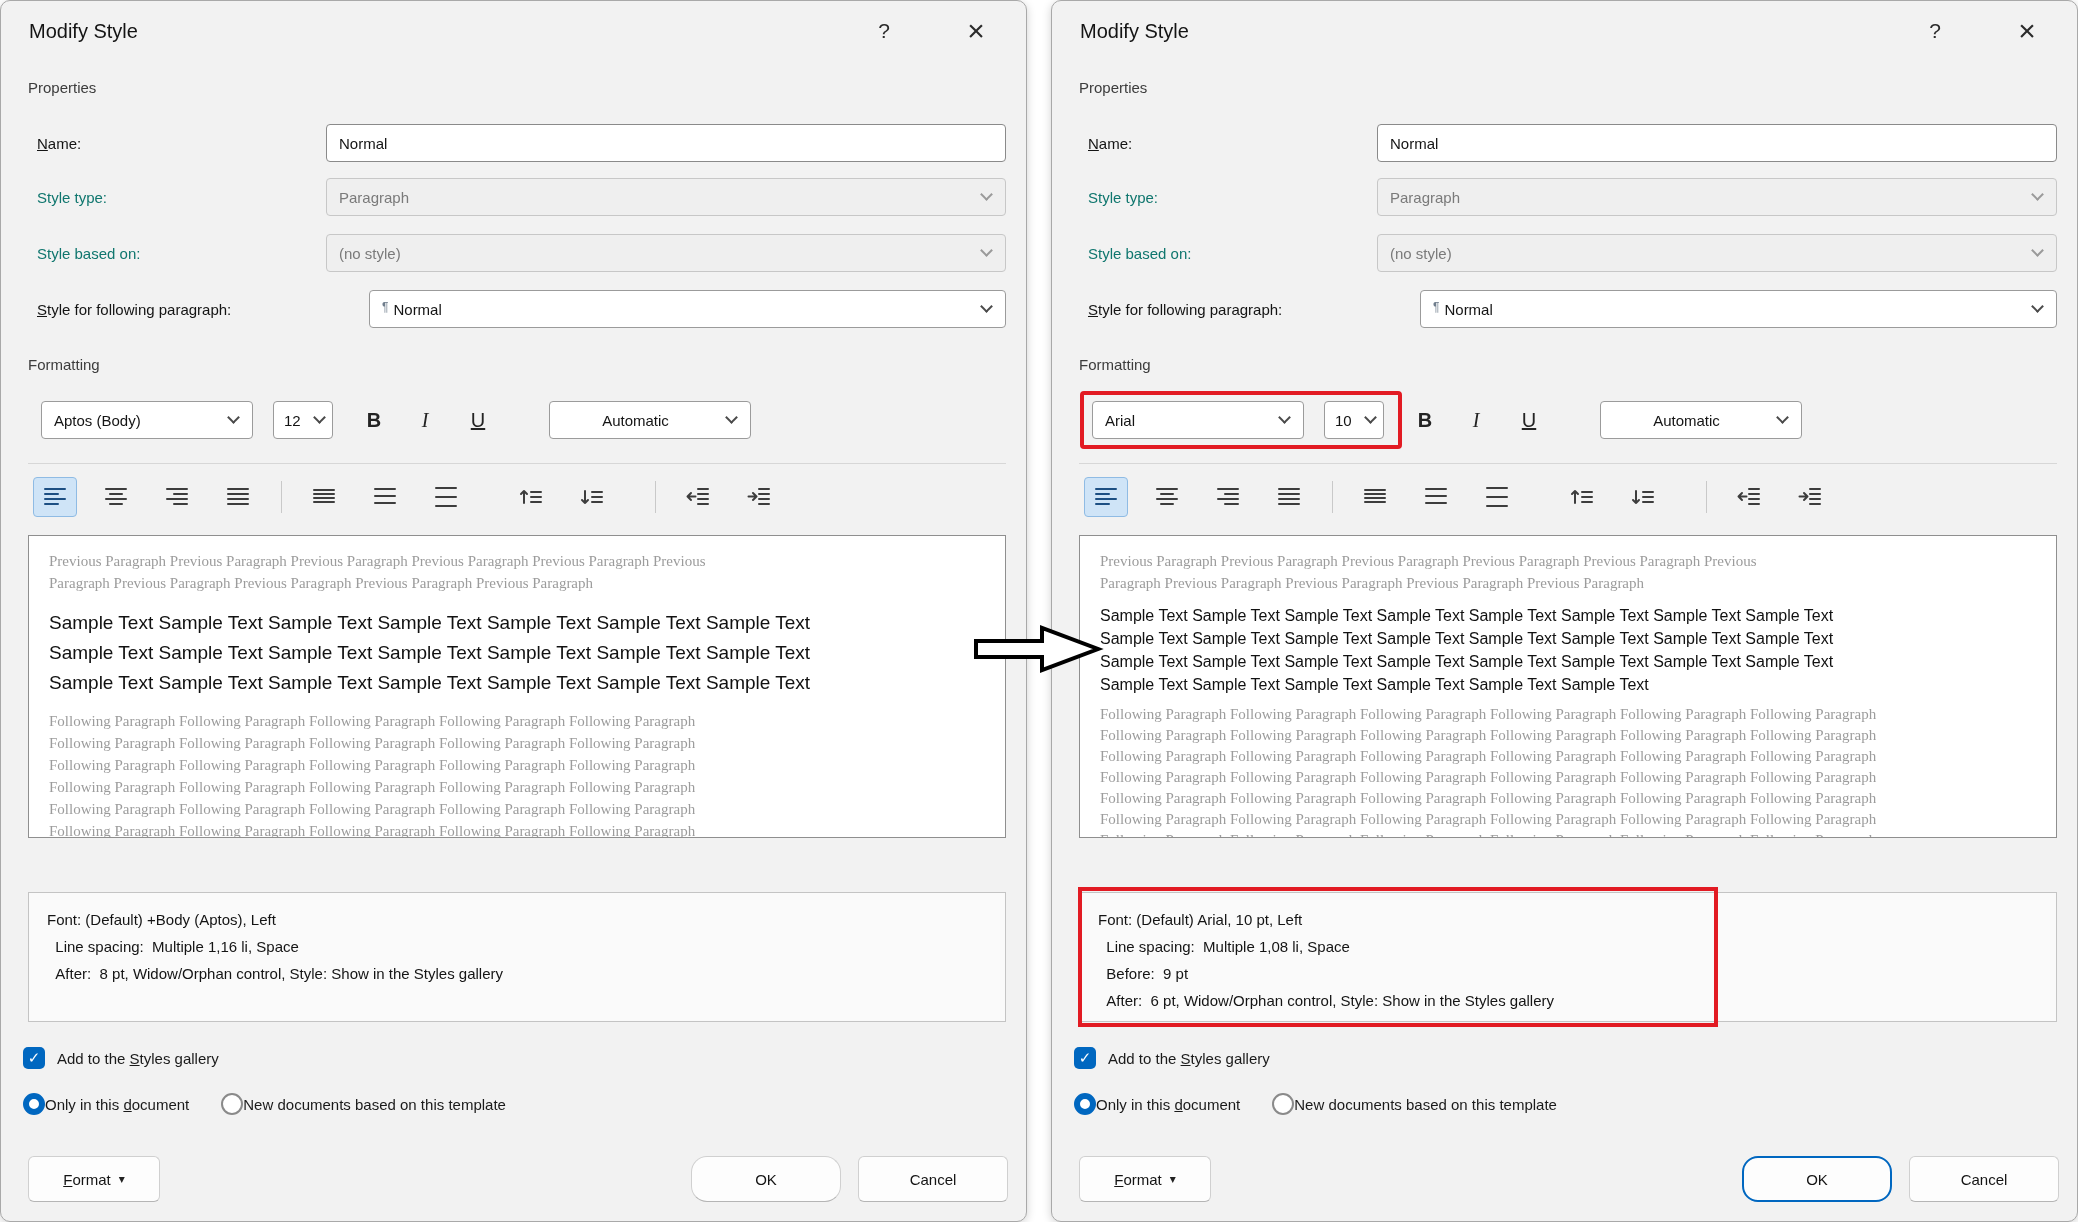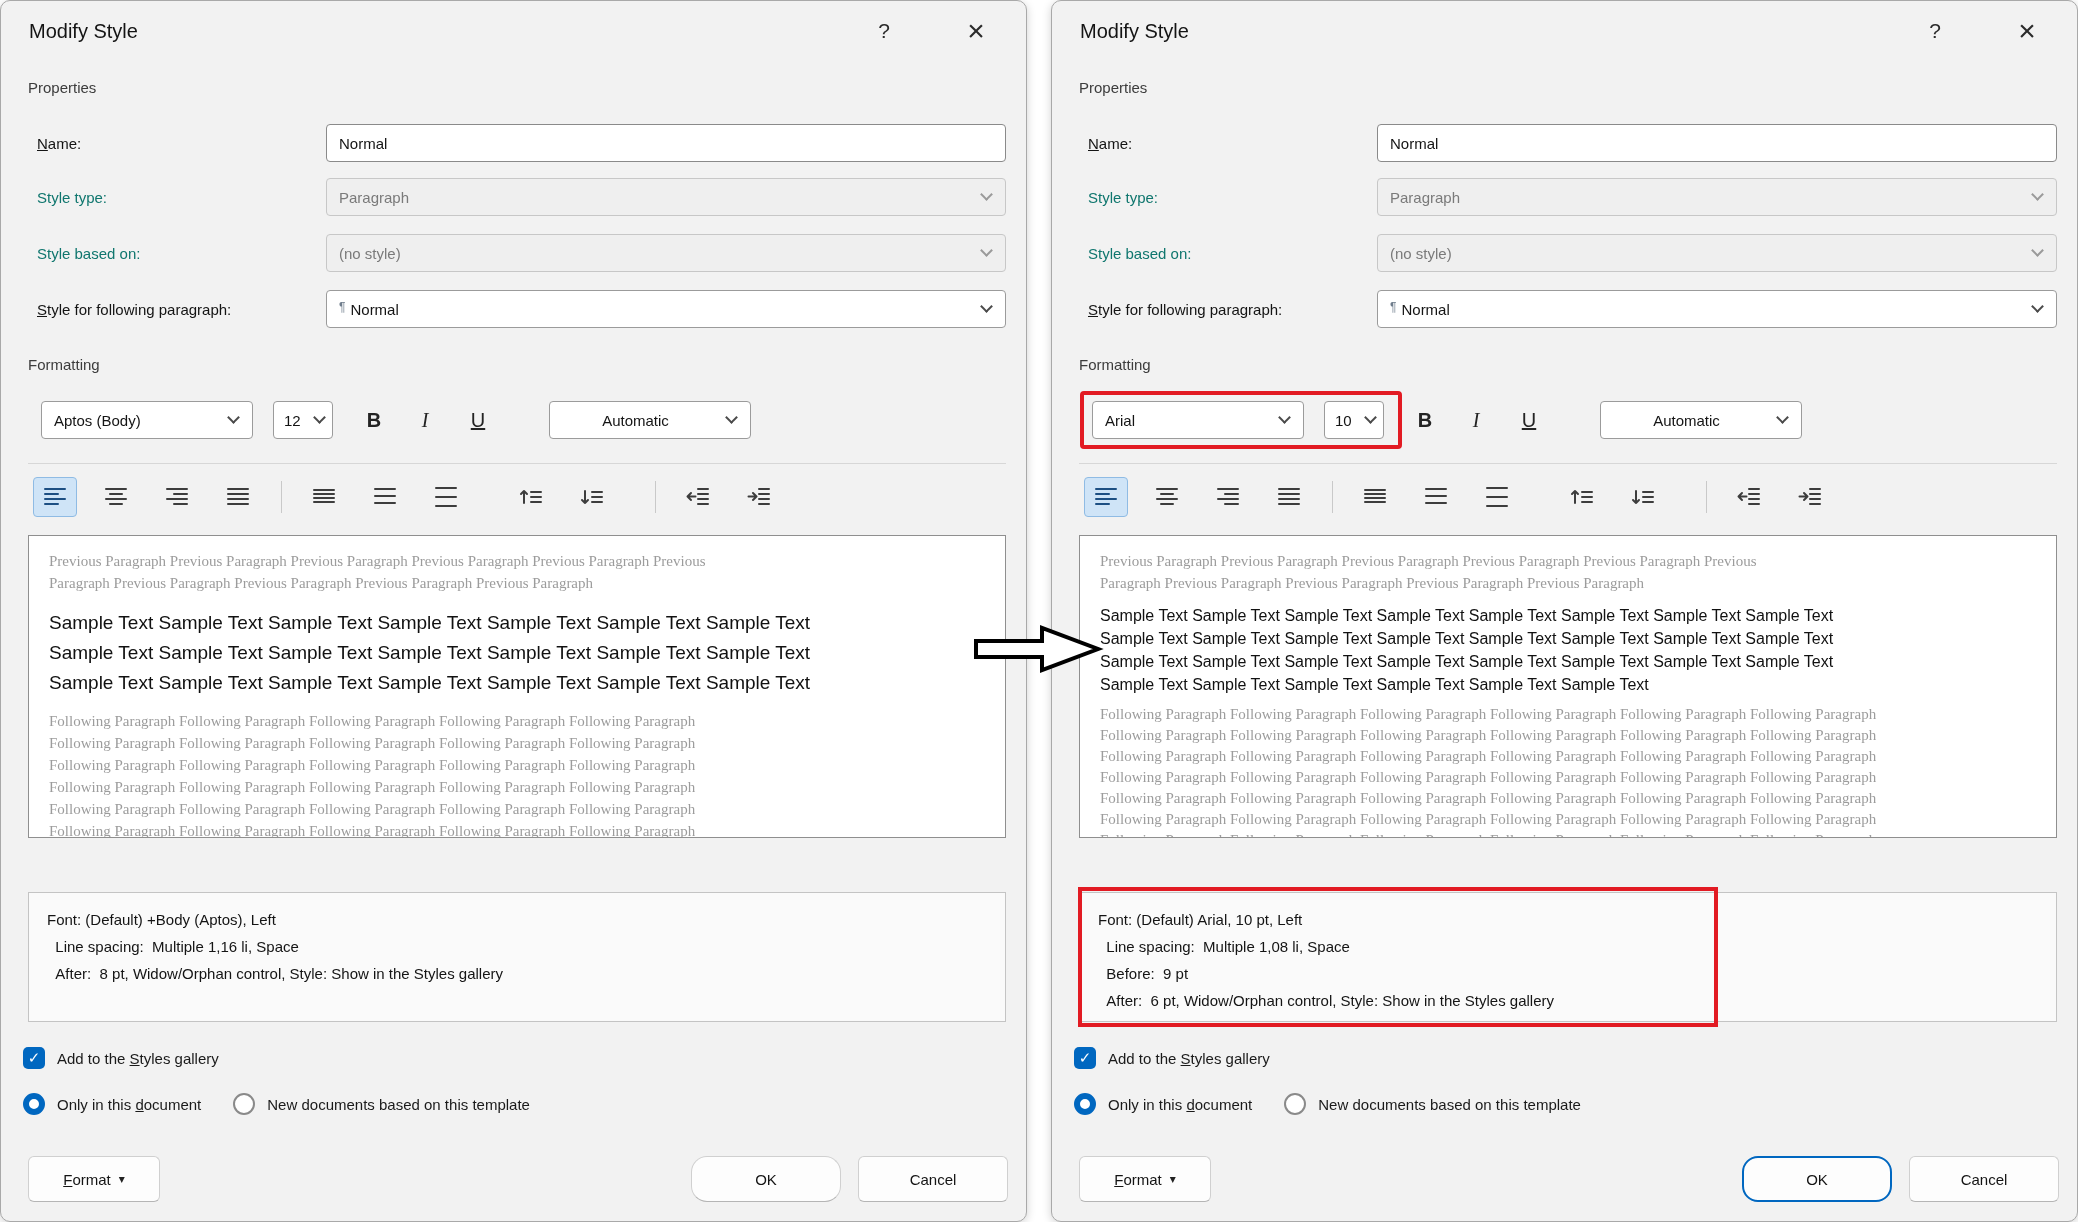--- a/index.html
+++ b/index.html
@@ -29,21 +29,21 @@
   .tb-close { font-size:30px; line-height:1; }
 
   .section-label { position:absolute; left:27px; font-size:15px; color:#3c3c3c; }
   .sec-properties { top:78px; }
   .sec-formatting { top:355px; }
 
   .row { position:absolute; left:27px; right:20px; height:38px; display:flex; align-items:center;justify-content:flex-end; }
   .row-name   { top:123px; }
   .row-type   { top:177px; }
   .row-based  { top:233px; }
-  .row-follow { top:289px; }
+  .row-follow { top:289px;gap:43px; }
   .prop-label { width:298px; font-size:15px; color:#141414; padding-left:9px; flex:none; }
   .prop-label.disabled { color:#0f766e; }
   .ak { text-decoration:underline; }
 
   .textfield {
     flex:1; height:38px; background:#fff; border:1px solid #8a8a8a; border-radius:4px;
     font-family:"Liberation Sans", sans-serif; font-size:15px; color:#141414; padding:0 12px; outline:none;
   }
   .combo {
     height:38px; background:#fff; border:1px solid #9b9b9b; border-radius:4px;
@@ -103,21 +103,21 @@
     font-size:15px; line-height:27px; color:#141414; white-space:pre-wrap; overflow:hidden;
   }
 
   
   .row-gallery { position:absolute; left:22px; top:1046px; display:flex; align-items:center; gap:12px; font-size:15px; }
   .checkbox {
     width:22px; height:22px; border-radius:5px; background:var(--accent,#0067c0); color:#fff;
     font-size:15px; display:flex; align-items:center; justify-content:center; flex:none;
   }
   .row-radios { position:absolute; left:22px; top:1092px; display:flex; align-items:center; gap:32px; font-size:15px; }
-  .radio-group { display:flex; align-items:center; gap:12px; }
+  .radio-group { display:flex; align-items:center; }
   .radio { width:22px; height:22px; border-radius:50%; background:#fff; border:2px solid #8a8a8a; flex:none; }
   .radio.selected { border:6px solid var(--accent,#0067c0); }
 
   
   .row-buttons { position:absolute; left:27px; right:20px; top:1155px; height:46px; }
   .btn {
     position:absolute; height:46px; background:#fdfdfd; border:1px solid #d0d0d0; border-bottom-color:#b5b5b5;
     border-radius:6px; display:flex; align-items:center; justify-content:center; font-size:15px; color:#141414;
   }
   .btn-format { left:0; width:132px; gap:8px; }

